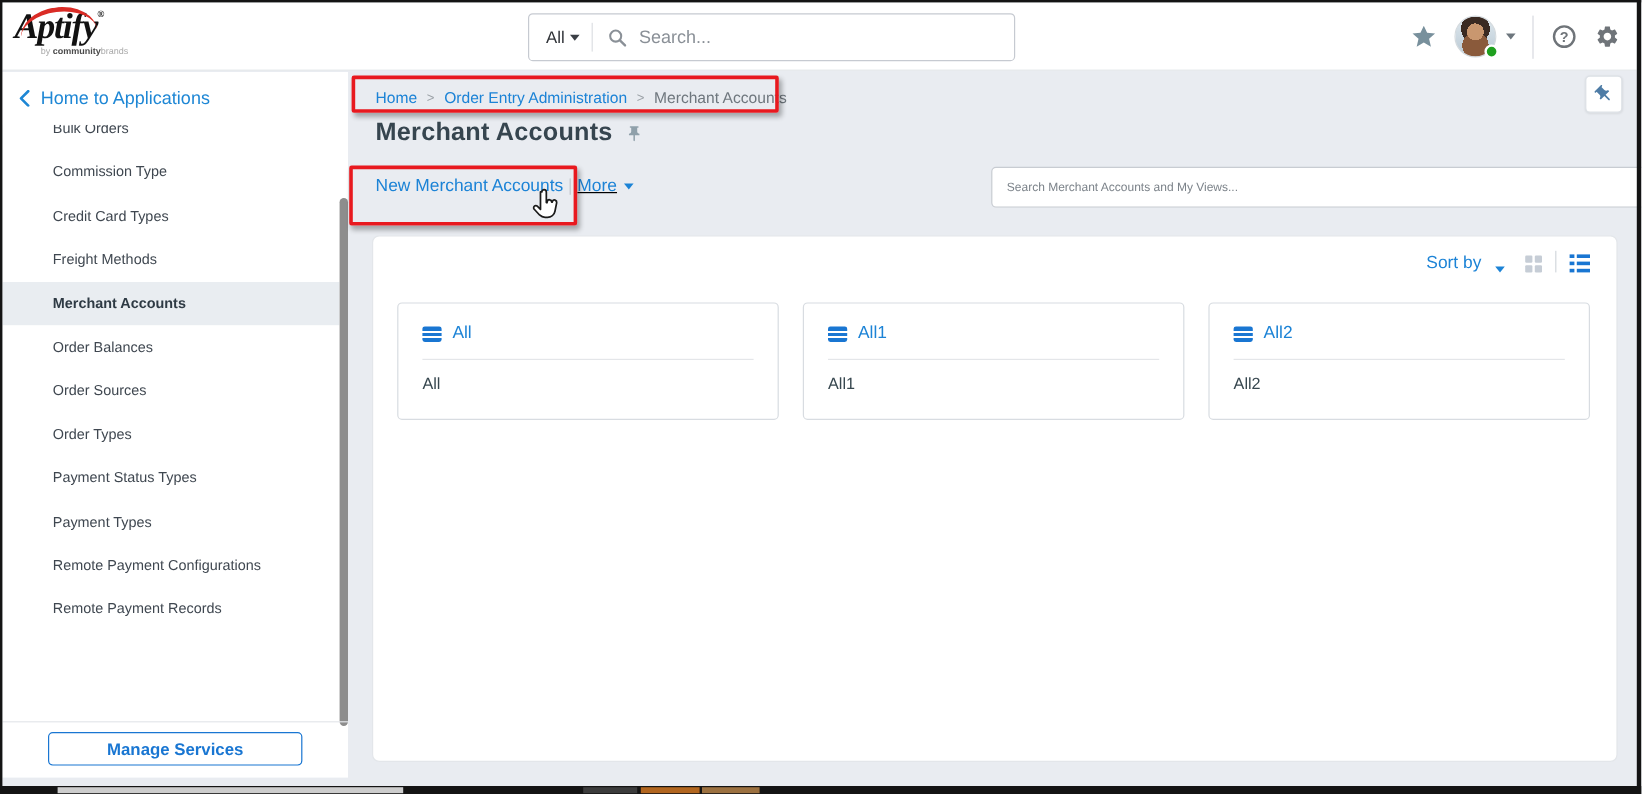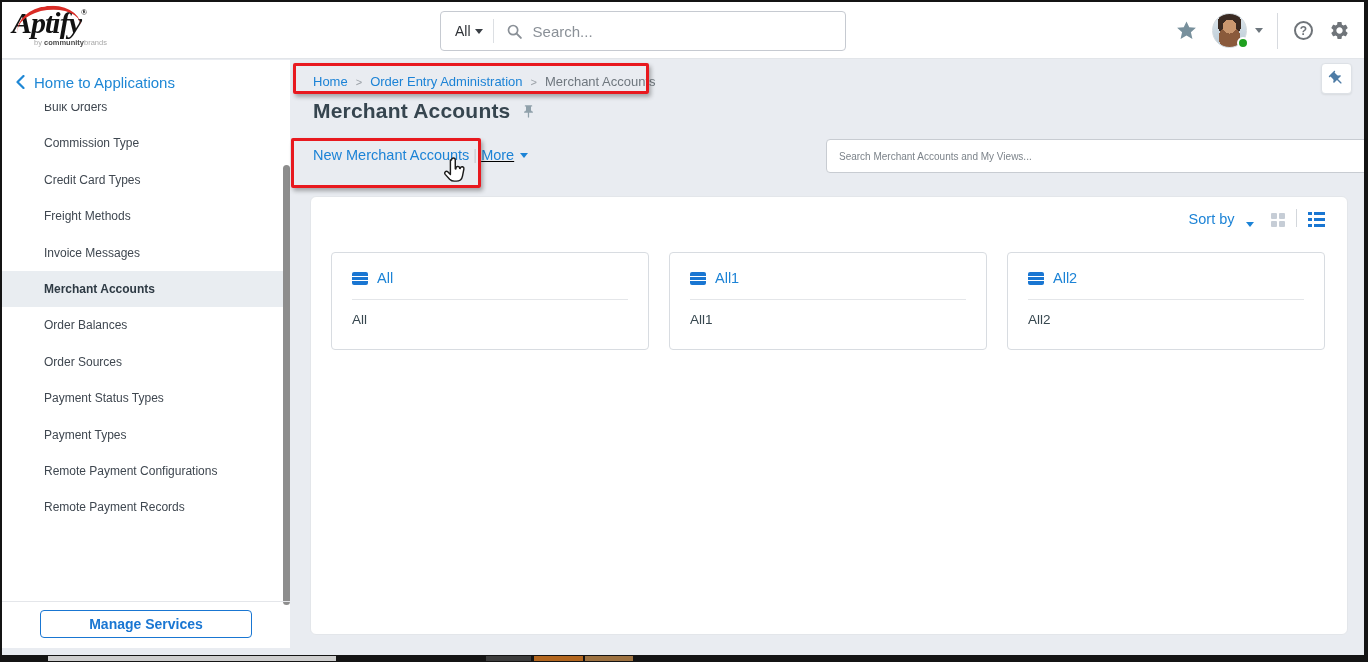--- a/index.html
+++ b/index.html
@@ -163,24 +163,24 @@
         <div></div>
         <div></div>
       </div>
 
     <div class="nav-viewport">
       <ul class="nav-list">
         <li>Bulk Orders</li>
         <li>Commission Type</li>
         <li>Credit Card Types</li>
         <li>Freight Methods</li>
-        <li>Invoice Messages</li>
         <li class="selected">Merchant Accounts</li>
         <li>Order Balances</li>
         <li>Order Sources</li>
+        <li>Order Types</li>
         <li>Payment Status Types</li>
         <li>Payment Types</li>
         <li>Remote Payment Configurations</li>
         <li>Remote Payment Records</li>
       </ul>
     </div>
     <div class="side-scrollbar"></div>
     <div class="side-footer-div"></div>
     <div class="manage-btn">Manage Services</div>
   </div>

